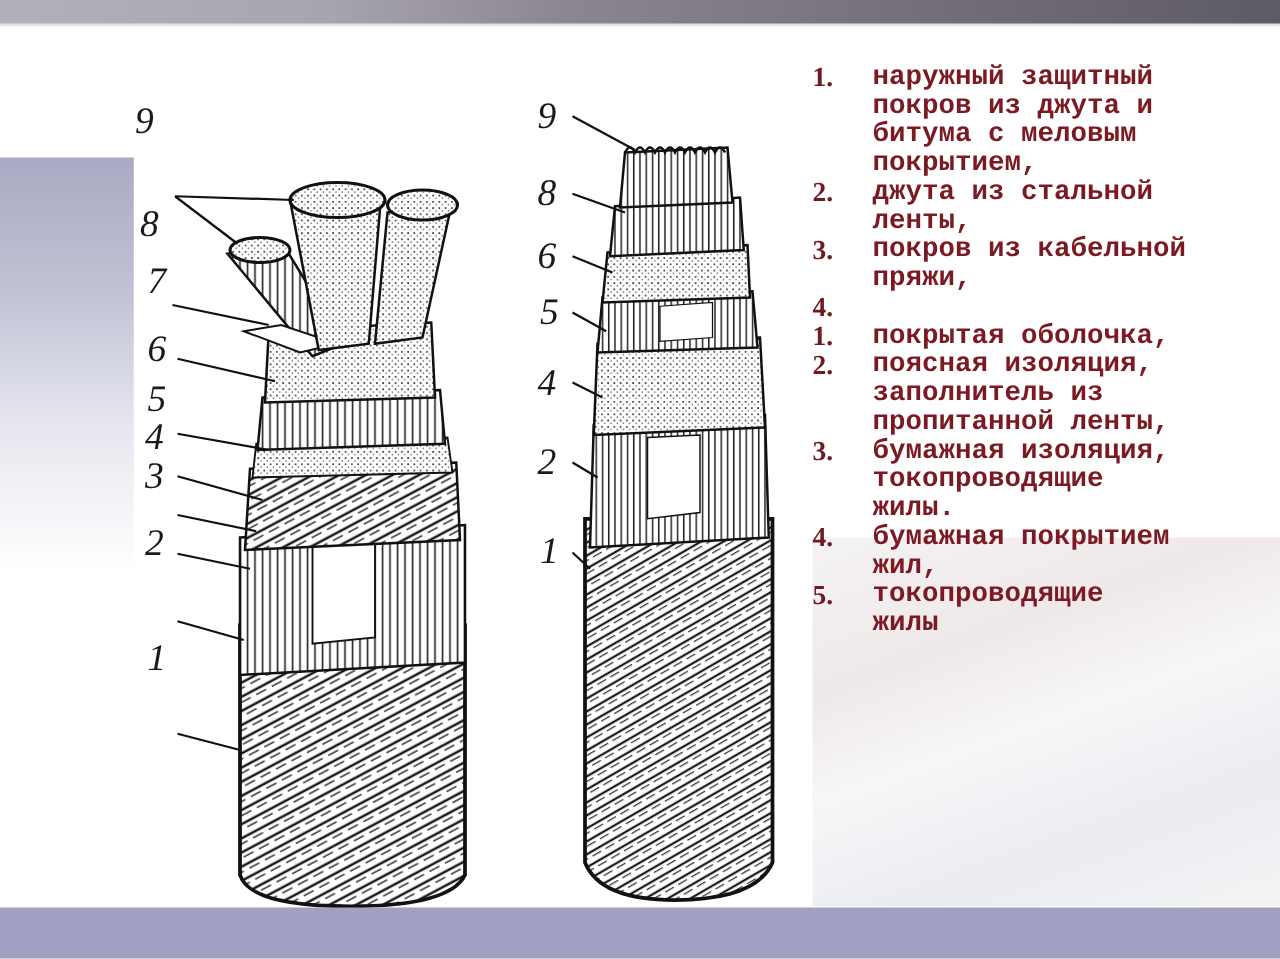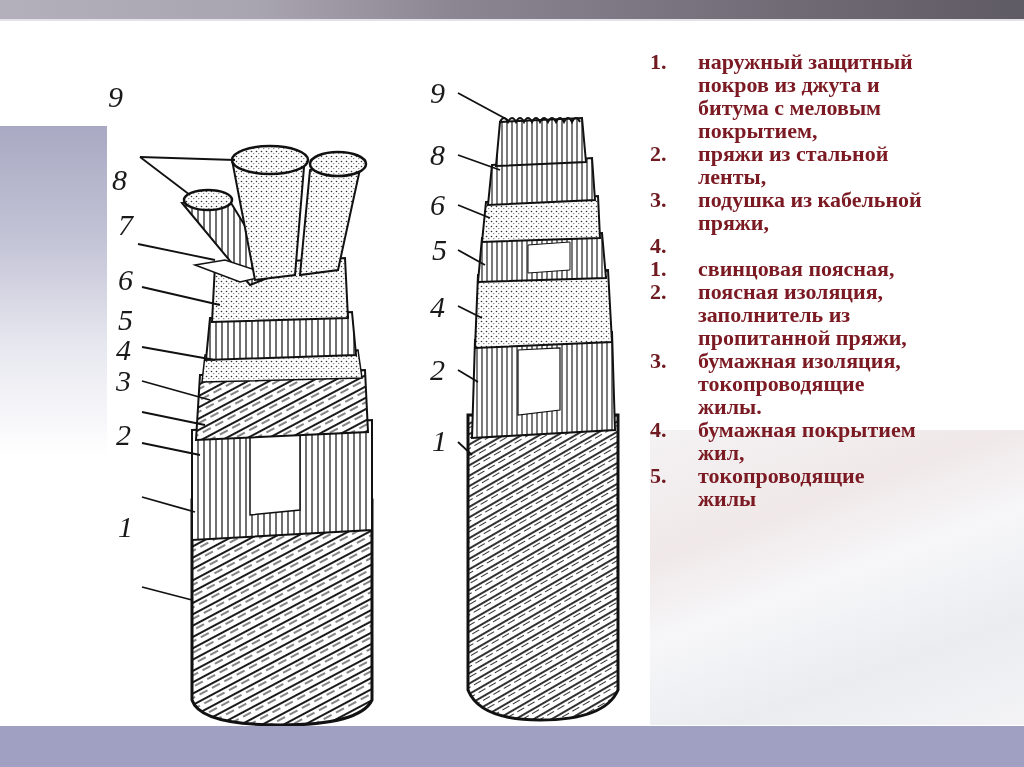--- a/index.html
+++ b/index.html
@@ -10,21 +10,21 @@
   .left-panel { position:absolute; left:0; top:126px; width:107px; height:330px;
     background:linear-gradient(180deg,#a9a9c3 0%,#c3c4d6 35%,#e6e6ef 65%,#ffffff 100%); }
   .right-bg { position:absolute; left:650px; top:430px; width:374px; height:295px;
     background:linear-gradient(160deg,#f4f2f3 0%,#efe7e8 30%,#f6f6f8 50%,#e9ebef 75%,#f3f3f5 100%); opacity:.95; }
   .bottom-bar { position:absolute; left:0; top:726px; width:1024px; height:41px; background:#a0a0c3; }
   .figure { position:absolute; }
   .fig-label { position:absolute; font-family:"Liberation Serif", serif; font-style:italic; font-size:30px; color:#1a1a1a; line-height:1; }
   .legend { position:absolute; left:650px; top:50px; width:370px; margin:0; padding:0; list-style:none; }
   .legend li { display:flex; font-weight:bold; font-size:22px; line-height:23px; color:#7b1a22; }
   .legend .num { width:48px; flex:none; color:#6e1a20; }
-  .legend .text { flex:1; white-space:pre-line; }
+  .legend .text { flex:1; white-space:pre-line;font-family:Liberation Mono, monospace; }
   .legend li + li { margin-top:0; }
 </style>
 </head>
 <body>
 
 <div class="top-bar"></div>
 <div class="top-line"></div>
 <div class="left-panel"></div>
 <div class="right-bg"></div>
 
@@ -142,40 +142,40 @@
 <ol class="legend">
   <li>
       <span class="num">1.</span>
       <span class="text">наружный защитный
 покров из джута и
 битума с меловым
 покрытием,</span>
     </li>
   <li>
       <span class="num">2.</span>
-      <span class="text">пряжи из стальной
+      <span class="text">джута из стальной
 ленты,</span>
     </li>
   <li>
       <span class="num">3.</span>
-      <span class="text">подушка из кабельной
+      <span class="text">покров из кабельной
 пряжи,</span>
     </li>
   <li>
       <span class="num">4.</span>
     </li>
   <li>
       <span class="num">1.</span>
-      <span class="text">свинцовая поясная,</span>
+      <span class="text">покрытая оболочка,</span>
     </li>
   <li>
       <span class="num">2.</span>
       <span class="text">поясная изоляция,
 заполнитель из
-пропитанной пряжи,</span>
+пропитанной ленты,</span>
     </li>
   <li>
       <span class="num">3.</span>
       <span class="text">бумажная изоляция,
 токопроводящие
 жилы.</span>
     </li>
   <li>
       <span class="num">4.</span>
       <span class="text">бумажная покрытием

